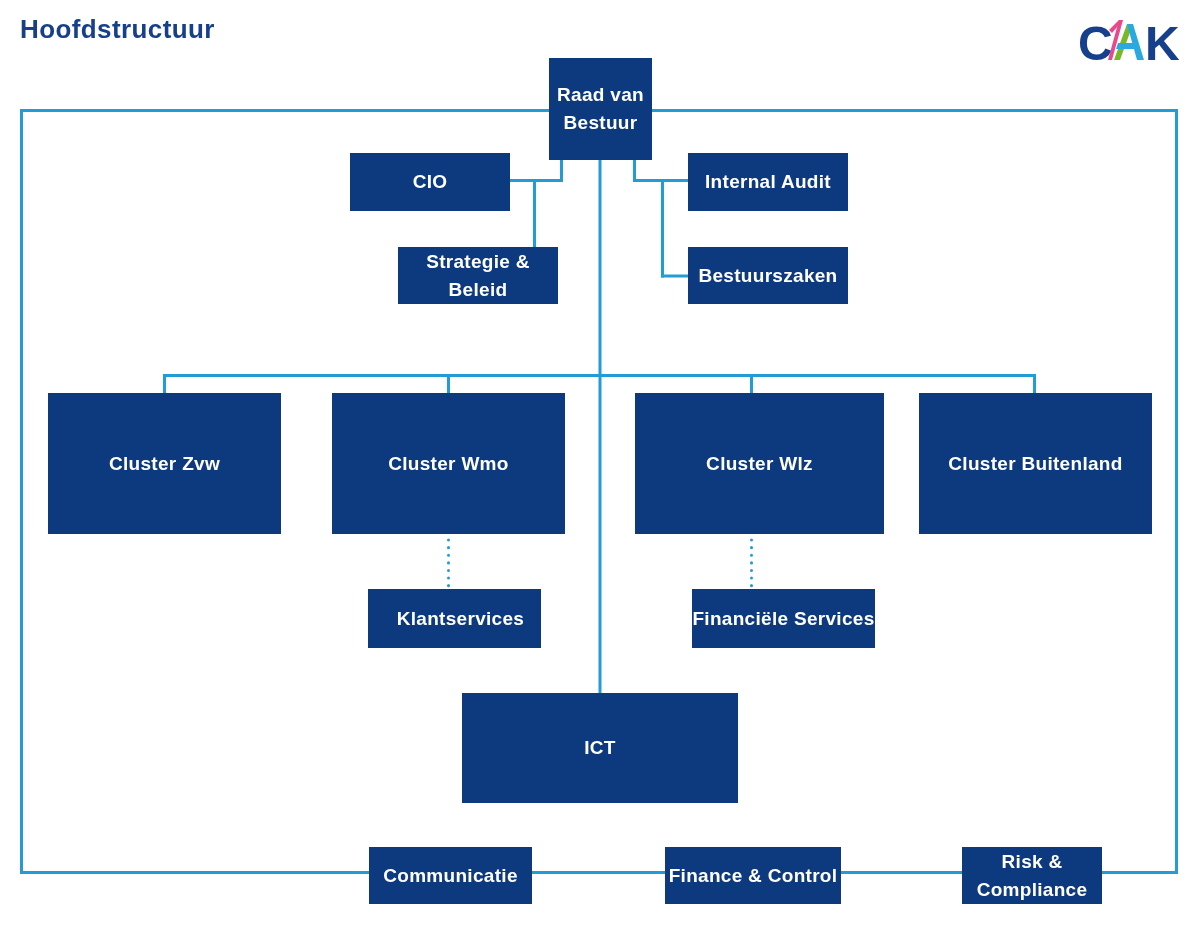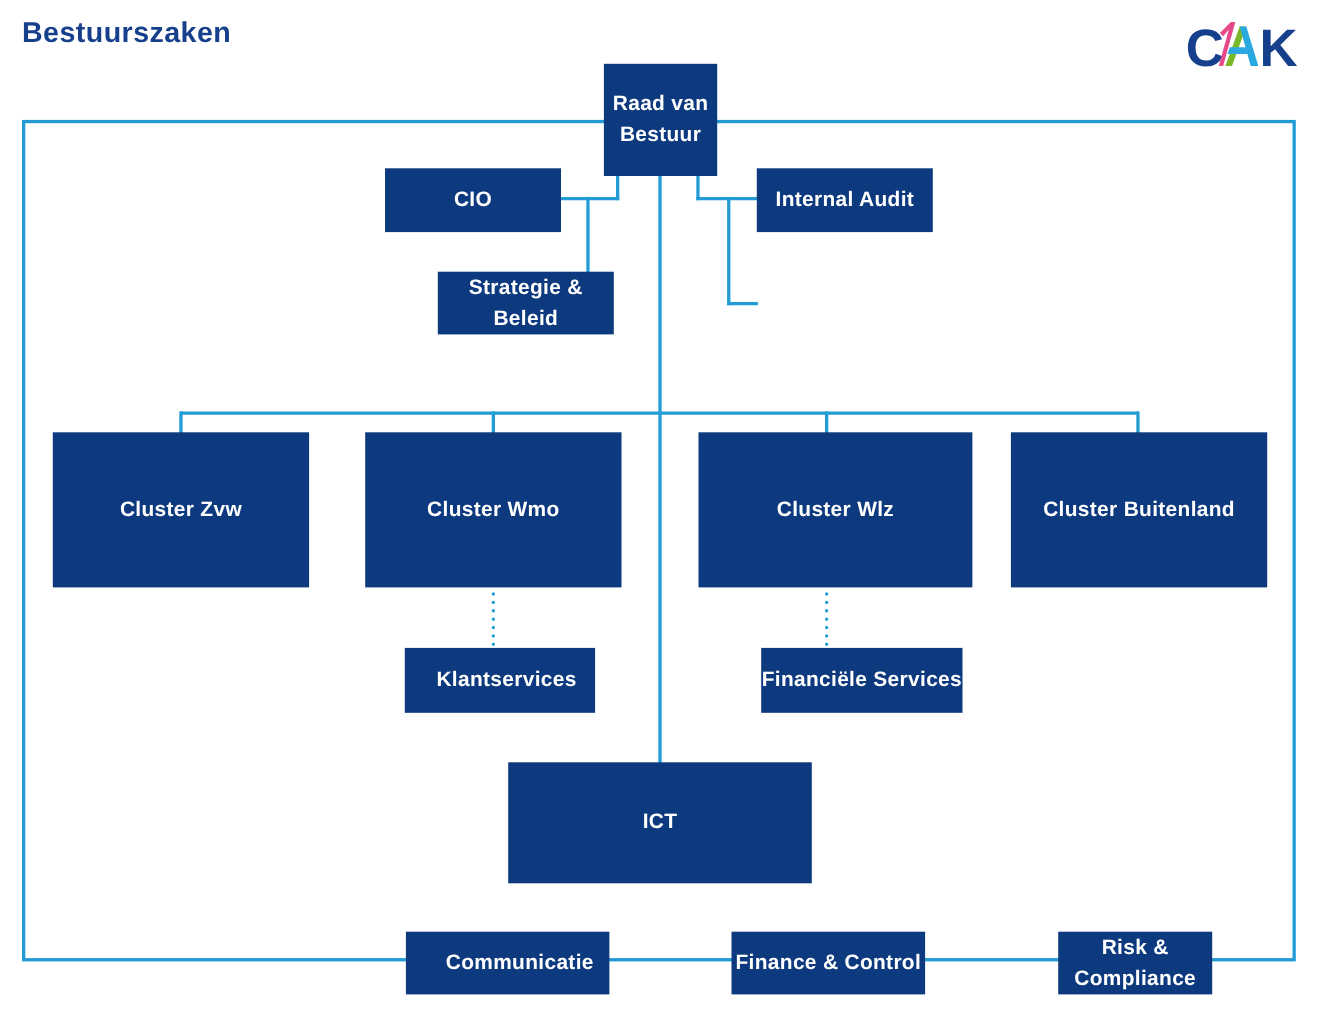--- a/index.html
+++ b/index.html
@@ -68,21 +68,21 @@
   .n-bz    { left: 688px; top: 247px; width: 160px; height: 57px; }
   .n-zvw   { left: 48px;  top: 393px; width: 233px; height: 141px; }
   .n-wmo   { left: 332px; top: 393px; width: 233px; height: 141px; }
   .n-wlz   { left: 635px; top: 393px; width: 249px; height: 141px; }
   .n-buit  { left: 919px; top: 393px; width: 233px; height: 141px; }
   .n-klant { left: 368px; top: 589px; width: 161px; height: 59px; padding-left: 12px; }
   .n-fin   { left: 660px; top: 589px; width: 183px; height: 59px; margin-left: 32px; }
   .n-ict   { left: 462px; top: 693px; width: 276px; height: 110px; }
   .n-pw    { left: 73px;  top: 847px; width: 164px; height: 57px; }
   .n-pw .lbl { max-width: 105px; }
-  .n-comm  { left: 369px; top: 847px; width: 163px; height: 57px; padding-left: 22px; }
+  .n-comm  { left: 369px; top: 847px; width: 163px; height: 57px; }
   .n-fc    { left: 665px; top: 847px; width: 176px; height: 57px; }
   .n-rc    { left: 962px; top: 847px; width: 140px; height: 57px; }
 </style>
 </head>
 <body>
 
 <div class="canvas">
 
   <svg class="wires" width="1200" height="935" viewBox="0 0 1200 935">
 
@@ -105,21 +105,21 @@
     <line x1="164.5" y1="375.5" x2="1034.5" y2="375.5"></line>
     <line x1="164.5" y1="374" x2="164.5" y2="395"></line>
     <line x1="448.5" y1="374" x2="448.5" y2="395"></line>
     <line x1="751.5" y1="374" x2="751.5" y2="395"></line>
     <line x1="1034.5" y1="374" x2="1034.5" y2="395"></line>
 
     <line class="dotted" x1="448.5" y1="540" x2="448.5" y2="586"></line>
     <line class="dotted" x1="751.5" y1="540" x2="751.5" y2="586"></line>
   </svg>
 
-  <div class="page-title">Bestuurszaken</div>
+  <div class="page-title">Hoofdstructuur</div>
 
   <div class="logo">
     <svg width="100" height="50" viewBox="0 0 100 50">
       <text x="0" y="45" font-size="48" font-weight="bold" fill="#163f8c">C</text>
       <polygon points="36,45 49,9 55,9 42,45" fill="#79b829"></polygon>
       <polygon points="49,9 55,9 66,45 59,45" fill="#2aa9e0"></polygon>
       <polygon points="40,28 58,28 60,34 38,34" fill="#2aa9e0"></polygon>
       <polygon points="30,45 41,5 45,5 34,45" fill="#e8498a"></polygon>
       <polygon points="31,15 41,5 45,5 34,18" fill="#e8498a"></polygon>
       <text x="67" y="45" font-size="48" font-weight="bold" fill="#163f8c">K</text>
@@ -130,20 +130,23 @@
     <span class="lbl">Raad van Bestuur</span>
   </div>
   <div class="node n-cio">
     <span class="lbl">CIO</span>
   </div>
   <div class="node n-ia">
     <span class="lbl">Internal Audit</span>
   </div>
   <div class="node n-sb">
     <span class="lbl">Strategie &amp; Beleid</span>
+  </div>
+  <div class="node n-bz">
+    <span class="lbl">Bestuurszaken</span>
   </div>
   <div class="node n-zvw">
     <span class="lbl">Cluster Zvw</span>
   </div>
   <div class="node n-wmo">
     <span class="lbl">Cluster Wmo</span>
   </div>
   <div class="node n-wlz">
     <span class="lbl">Cluster Wlz</span>
   </div>

